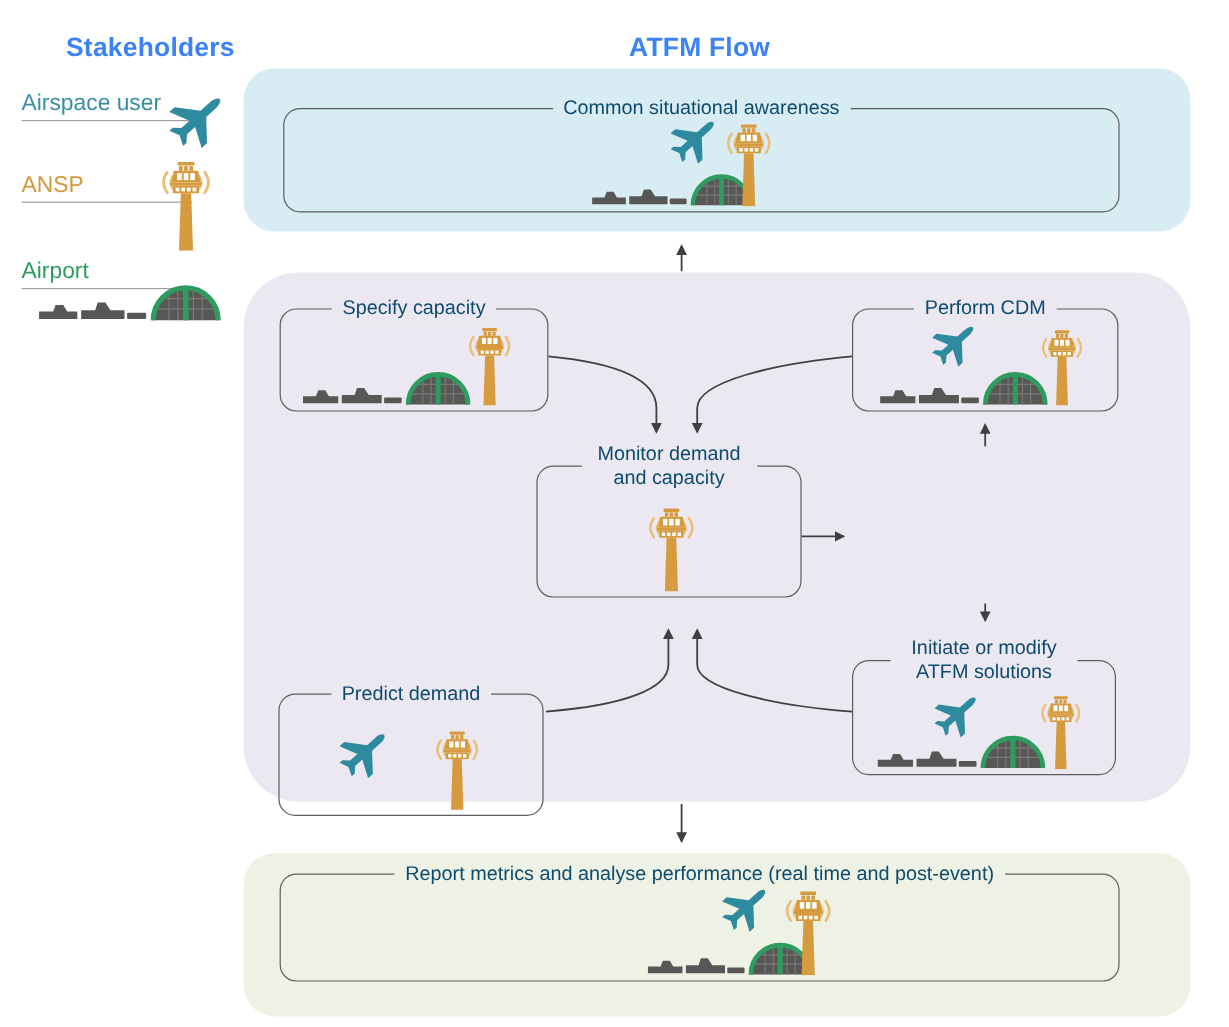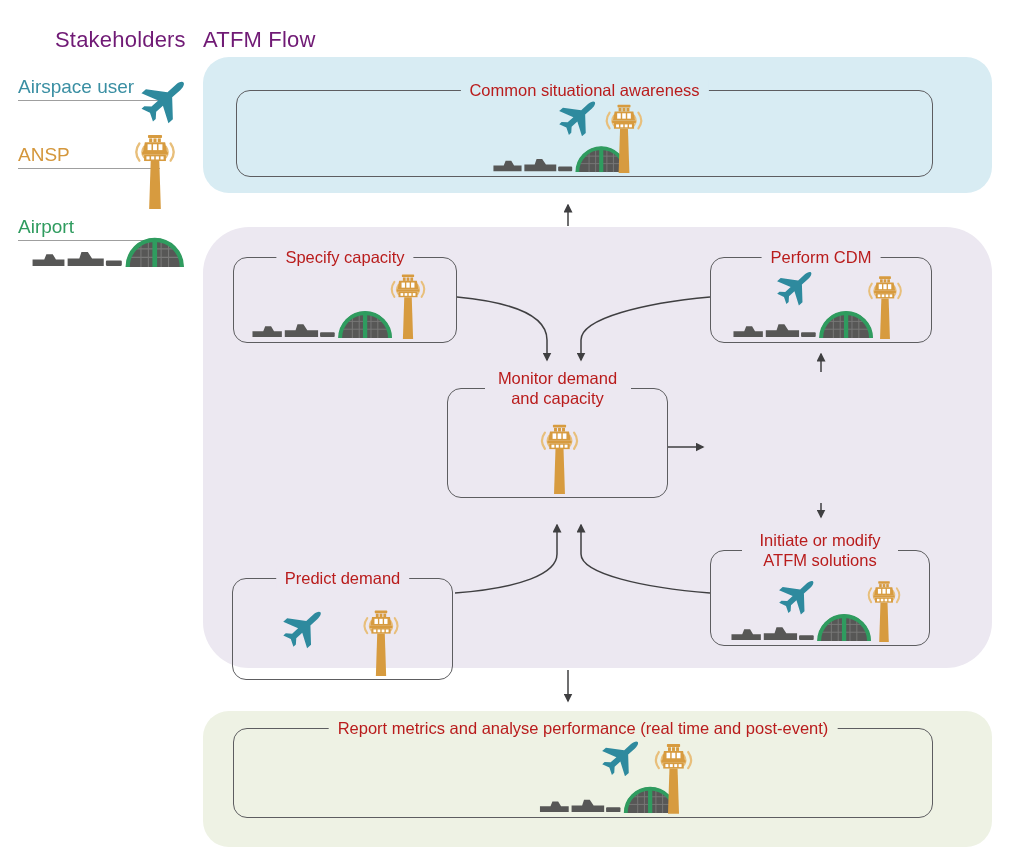--- a/index.html
+++ b/index.html
@@ -1,40 +1,40 @@
 <!DOCTYPE html>
 <html><head>
 <meta charset="utf-8">
 <style>
   html,body{margin:0;padding:0;background:#ffffff;}
   .stage{
     position:relative;width:1024px;height:856px;background:#ffffff;
     font-family:"Liberation Sans",sans-serif;overflow:hidden;
   }
-  .heading{position:absolute;font-weight:normal;font-size:22px;color:#701a75;letter-spacing:.2px;}
+  .heading{position:absolute;font-weight:bold;font-size:22px;color:#3b82f6;letter-spacing:.2px;}
   #h-stake{left:55px;top:27px;}
-  #h-flow{left:203px;top:27px;width:760px;}
+  #h-flow{left:203px;top:27px;width:760px;text-align:center;}
 
   
   .legend-row{position:absolute;left:18px;width:142px;border-bottom:1.2px solid #9f9f9f;}
   .legend-label{display:block;font-size:19px;padding-bottom:4px;}
   .lg-teal{color:#3a8fa3;} .lg-orange{color:#d4973c;} .lg-green{color:#2f9c5f;}
   .legend-icon{position:absolute;}
 
   
   .panel{position:absolute;left:203px;width:789px;}
   .panel-blue{top:57px;height:136px;background:#d8ecf3;border-radius:26px;}
   .panel-purple{top:227px;height:441px;background:#ece8f1;border-radius:46px;}
   .panel-green{top:711px;height:136px;background:#eef2e4;border-radius:26px;}
 
   
   .node{position:absolute;border:1.4px solid #5d5d60;border-radius:14px;box-sizing:border-box;}
   .node-title{
     position:absolute;left:50%;transform:translateX(-50%);
-    text-align:center;color:#b91c1c;font-size:16.5px;line-height:1.22;padding:0 9px;
+    text-align:center;color:#0c4a6e;font-size:16.5px;line-height:1.22;padding:0 9px;
   }
   .one-line{top:-11px;white-space:nowrap;}
   .two-line{top:-21px;}
   .bg-blue{background:#d8ecf3;} .bg-purple{background:#ece8f1;} .bg-green{background:#eef2e4;}
 
   .icon{position:absolute;}
   .plane-rot{display:inline-block;transform:rotate(-42deg);}
 
   .arrows{position:absolute;left:0;top:0;width:1024px;height:856px;pointer-events:none;}
 </style>

